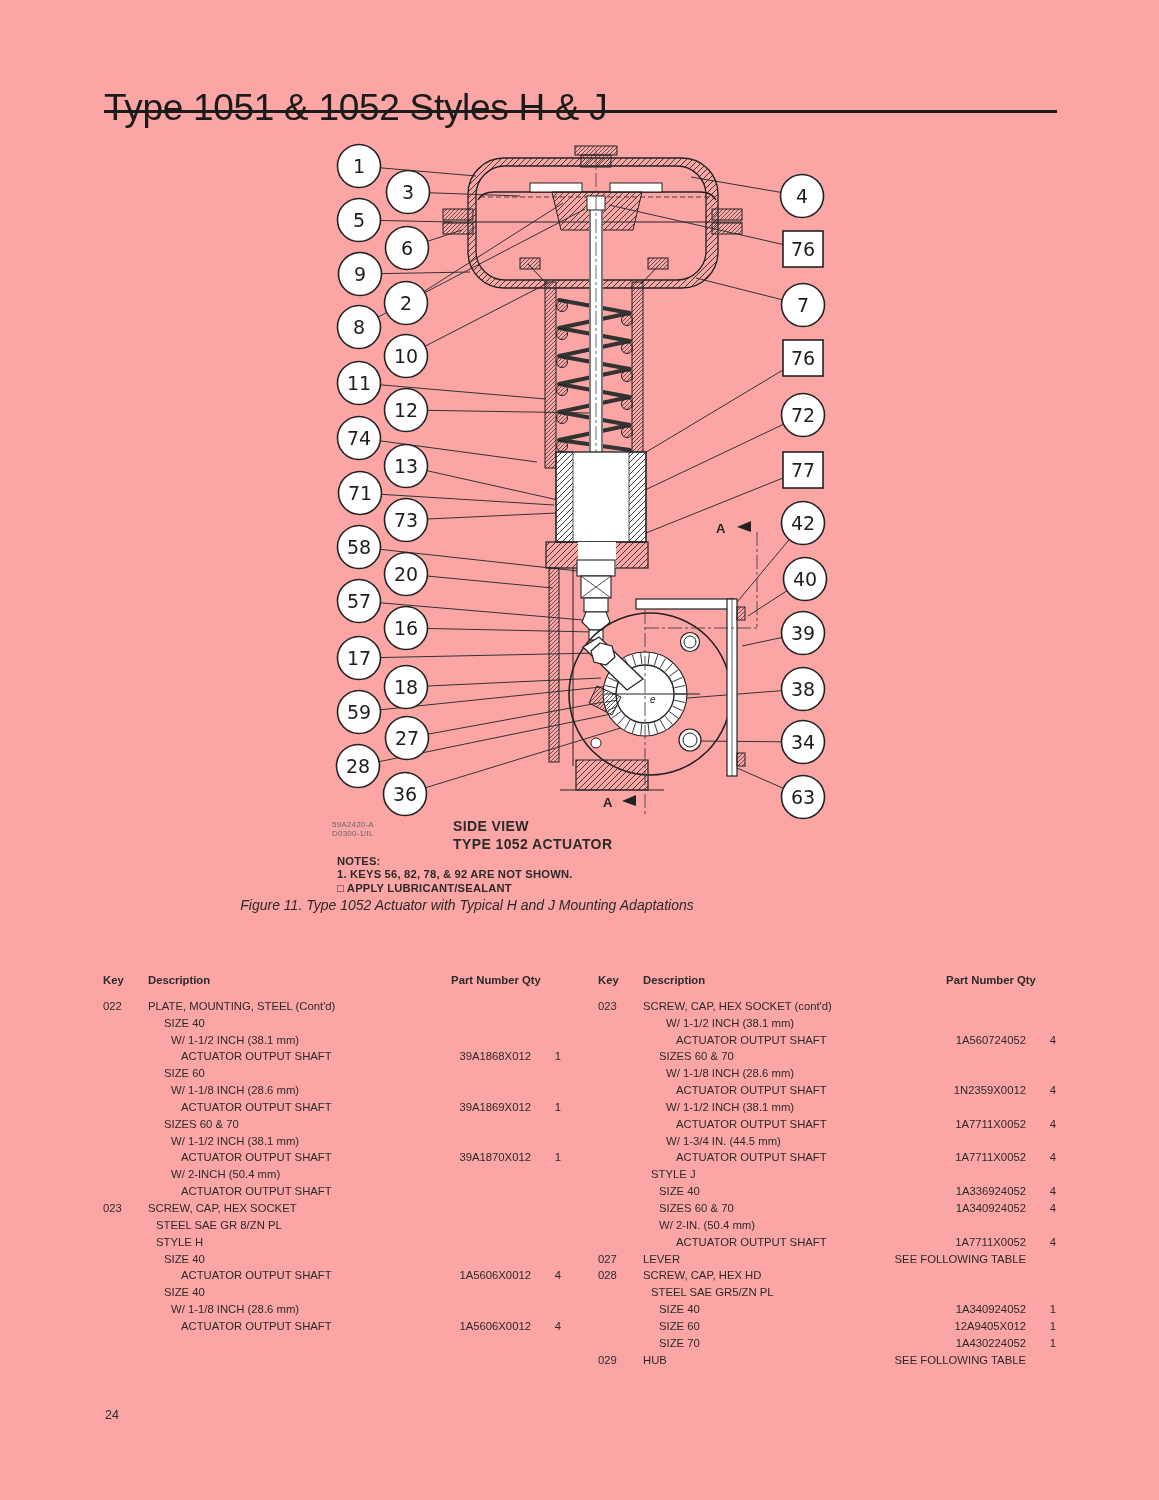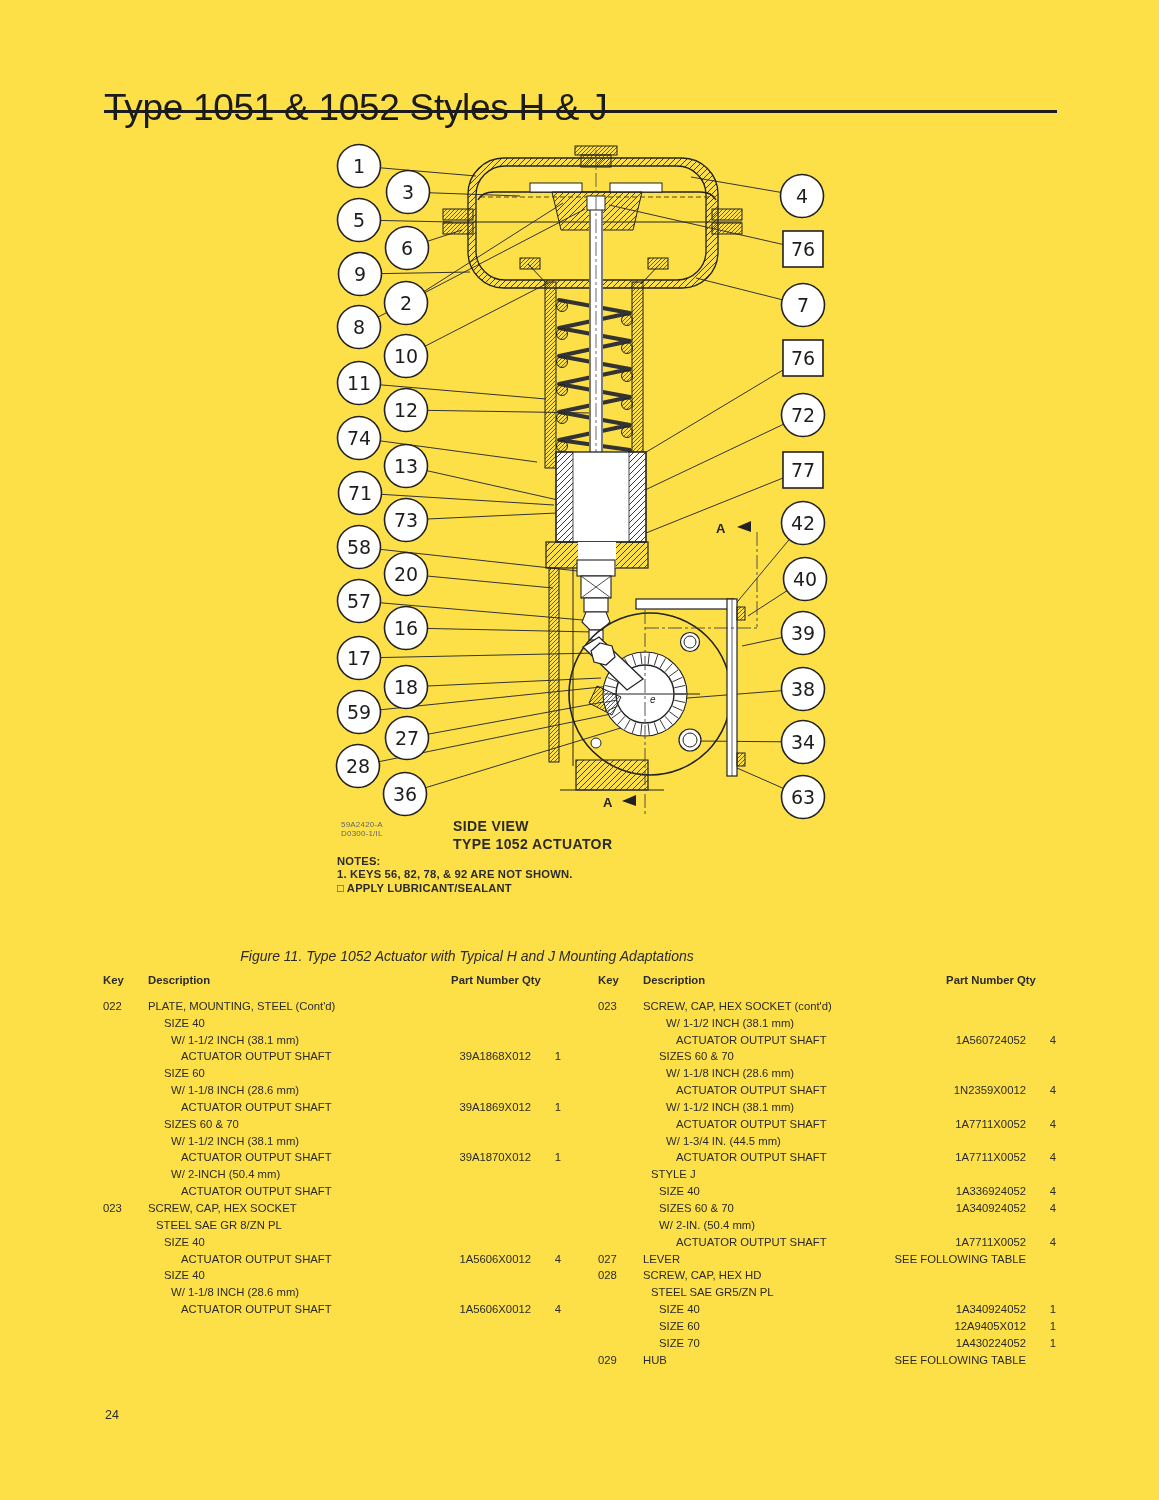--- a/index.html
+++ b/index.html
@@ -1,27 +1,27 @@
 <!DOCTYPE html>
 <html><head>
 <meta charset="utf-8">
 <style>
   html,body{margin:0;padding:0;background:#e8e8e8}
-  .page{position:relative;width:1159px;height:1500px;background:#fde047;margin:0 auto;
+  .page{position:relative;width:1159px;height:1500px;background:#fca5a5;margin:0 auto;
         font-family:"Liberation Sans",sans-serif;color:#1d1d1d;overflow:hidden}
   .title{position:absolute;left:104px;top:62px;font-size:37px;font-weight:400;
          letter-spacing:-0.3px;white-space:nowrap;color:#1b1b1b}
   .rule{position:absolute;left:104px;top:110px;width:953px;height:3px;background:#1b1b1b}
   .diagram{position:absolute;left:330px;top:140px;width:512px;height:680px}
-  .ref{position:absolute;left:341px;top:820px;font-size:8px;line-height:9px;color:#666;letter-spacing:.2px}
+  .ref{position:absolute;left:332px;top:820px;font-size:8px;line-height:9px;color:#666;letter-spacing:.2px}
   .viewlabel{position:absolute;left:453px;top:817px;width:300px;font-weight:700;
              font-size:14px;line-height:18px;color:#2b2b2b;letter-spacing:.4px}
   .notes{position:absolute;left:337px;top:855px;font-size:11.2px;font-weight:700;
          line-height:13.4px;color:#2b2b2b;letter-spacing:.2px}
-  .caption{position:absolute;left:0;top:948px;width:934px;text-align:center;
+  .caption{position:absolute;left:0;top:897px;width:934px;text-align:center;
            font-style:italic;font-size:14px;color:#2b2b2b}
   .tcol{position:absolute;top:972px;width:458px;font-size:11.3px;line-height:16.85px;color:#2b2b2b}
   #tcol0{left:103px}
   #tcol1{left:598px}
   .thead,.trow{display:grid;grid-template-columns:45px 1fr 104px 26px}
   .thead{font-weight:700;margin-bottom:9px}
   .thead .pnq{grid-column:3/5;text-align:center}
   .cell-desc{white-space:nowrap}
   .cell-pn{position:relative}
   .cell-pn span{position:absolute;right:4px;top:0;white-space:nowrap}
@@ -430,20 +430,28 @@
         <div class="trow">
           <div class="cell-key"></div>
           <div class="cell-desc i1">STEEL SAE GR 8/ZN PL</div>
           <div class="cell-pn">
             <span></span>
           </div>
           <div class="cell-qty"></div>
         </div>
         <div class="trow">
           <div class="cell-key"></div>
+          <div class="cell-desc i1">STYLE H</div>
+          <div class="cell-pn">
+            <span></span>
+          </div>
+          <div class="cell-qty"></div>
+        </div>
+        <div class="trow">
+          <div class="cell-key"></div>
           <div class="cell-desc i2">SIZE 40</div>
           <div class="cell-pn">
             <span></span>
           </div>
           <div class="cell-qty"></div>
         </div>
         <div class="trow">
           <div class="cell-key"></div>
           <div class="cell-desc i4">ACTUATOR OUTPUT SHAFT</div>
           <div class="cell-pn">

